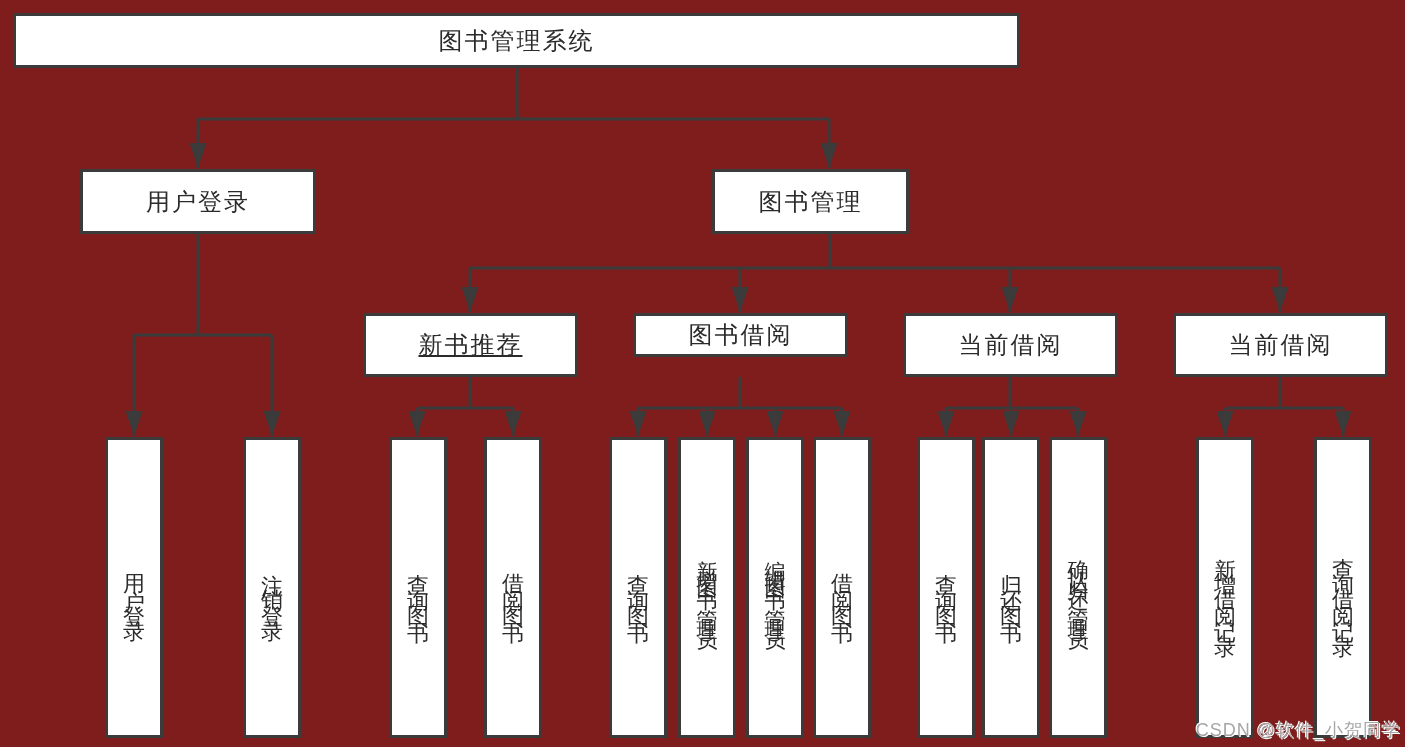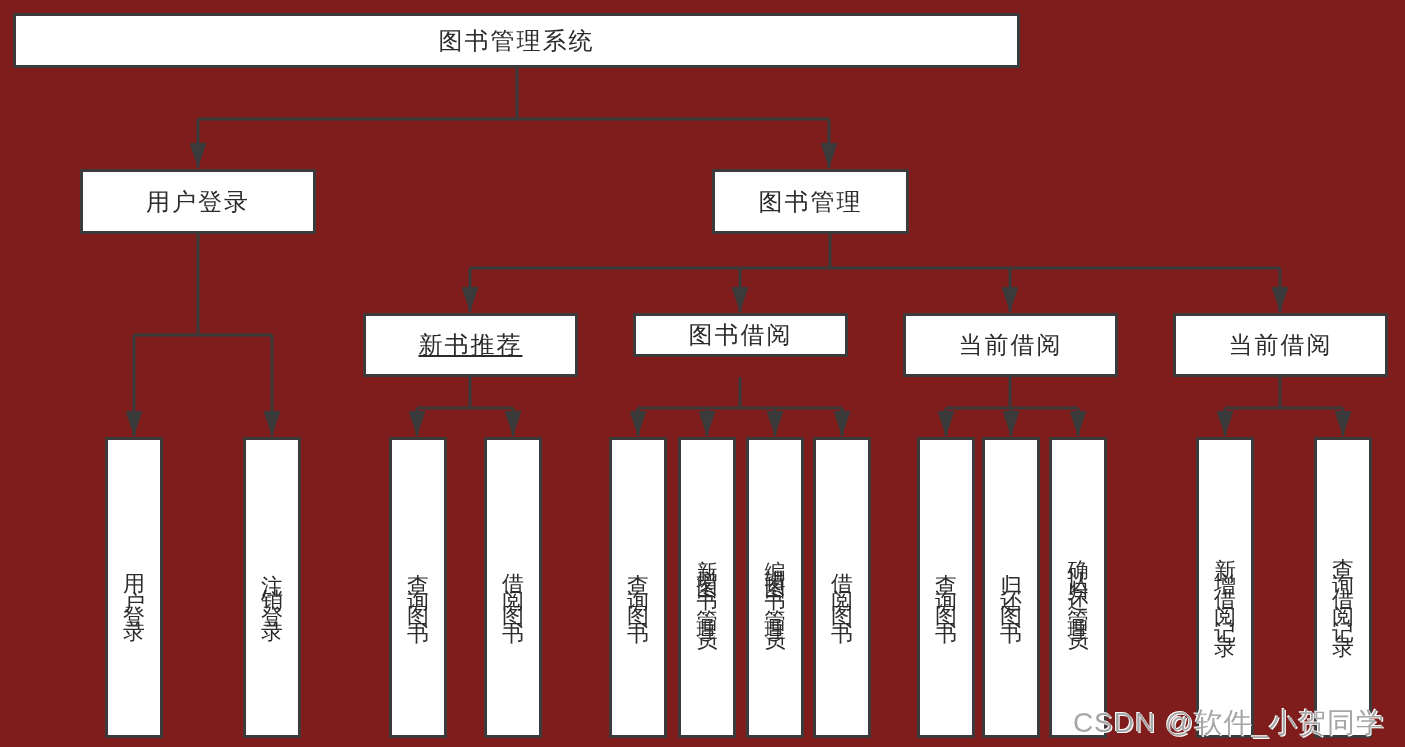--- a/index.html
+++ b/index.html
@@ -43,23 +43,23 @@
     width: 58px;
     height: 301px;
     top: 437px;
     font-size: 22px;
   }
   .sp-wide  { letter-spacing: 16px; }
   .sp-mid   { letter-spacing: 16px; }
   .sp-tight { letter-spacing: 10px; font-size: 21px; }
   .watermark {
     position: absolute;
-    right: 20px;
+    right: 4px;
     bottom: 5px;
-    font-size: 28px;
+    font-size: 18px;
     letter-spacing: 1px;
     color: #a6a6a6;
     text-shadow: 1px 1px 0 #ffffff, -1px -1px 0 #ffffff;
     z-index: 3;
     white-space: nowrap;
   }
 </style>
 </head>
 <body>
 

